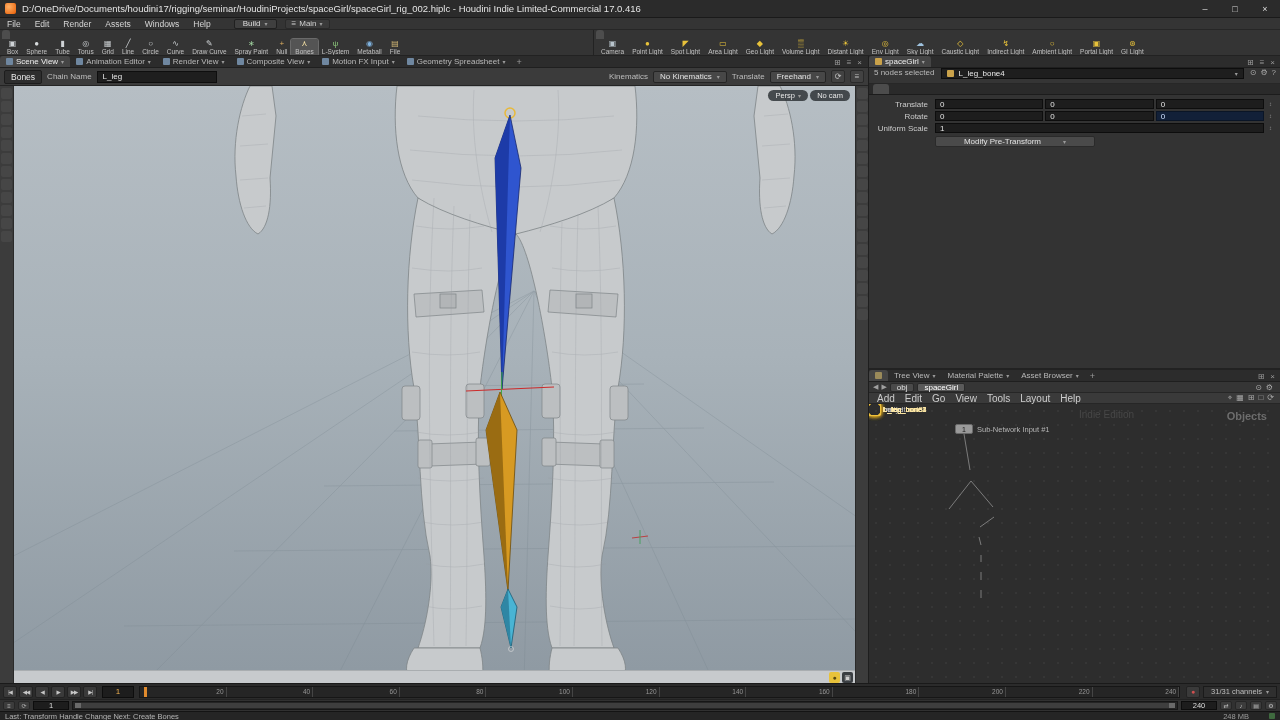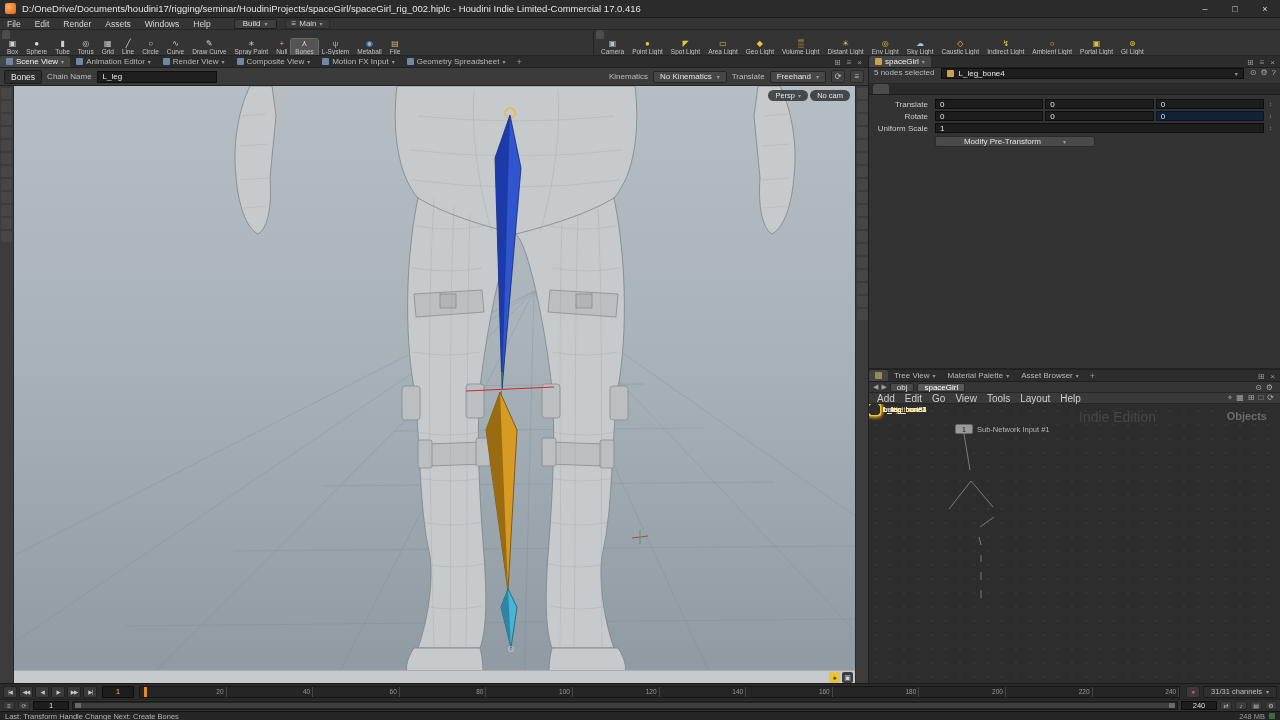--- a/index.html
+++ b/index.html
@@ -130,21 +130,21 @@
   .path-chip{background:#4a4a4a;border:1px solid #2a2a2a;border-radius:2px;color:#e0e0e0;
     font-size:8px;padding:0 6px;height:9px;display:flex;align-items:center}
   .path-chip.current{background:#5a5a5a;color:#fff}
   #net-menubar{height:11px;background:#3a3a3a;border-bottom:1px solid #262626;display:flex;
     align-items:center;padding:0 3px}
   .net-menu{padding:16px 5px;color:#cdcdcd;font-size:10px}
   .net-menu-icons{margin-left:auto;display:flex;gap:4px;color:#a8a8a8;font-size:8px;padding-right:4px}
   #net-canvas{position:absolute;left:0;top:34px;width:412px;height:281px;background:#2d2d2d;
     background-image:radial-gradient(#363636 1px,transparent 1px);background-size:14px 14px;overflow:hidden}
   .net-context{position:absolute;top:6px;right:14px;color:#6d6d6d;font-size:11px;font-weight:bold}
-  .net-watermark{position:absolute;top:5px;left:210px;color:#474747;font-size:14px}
+  .net-watermark{position:absolute;top:5px;left:210px;color:#474747;font-size:10px}
   #net-wires{position:absolute;left:0;top:0}
   .net-input-node{position:absolute;left:86px;top:20px;display:flex;align-items:center;gap:4px}
   .nin-box{width:18px;height:10px;background:#9a9a9a;color:#191919;font-size:7px;display:flex;
     align-items:center;justify-content:center;border-radius:2px;border:1px solid #6a6a6a}
   .nin-label{color:#b4b4b4;font-size:7.5px}
   .net-node{position:absolute;display:flex;align-items:center;gap:3px}
   .nn-icon{width:11px;height:11px;border-radius:2px;display:inline-flex;align-items:center;
     justify-content:center;font-size:7px;color:#fff;flex:none}
   .net-node.selected .nn-icon{box-shadow:0 0 0 1px #f0c23e,0 0 5px #e8b020}
   .nn-label{color:#c2c2c2;font-size:7.5px;white-space:nowrap}
@@ -176,21 +176,21 @@
   #range-slider{flex:1;height:9px;background:#252525;border:1px solid #161616;position:relative}
   #range-slider .track{position:absolute;left:2px;right:2px;top:1px;bottom:1px;background:#3e3e3e}
   #range-slider .handle{position:absolute;top:1px;bottom:1px;width:6px;background:#6a6a6a}
   #range-slider .handle.left{left:2px}
   #range-slider .handle.right{right:2px}
 
   
   #statusbar{position:absolute;left:0;top:711px;width:1280px;height:9px;background:#252525;
     border-top:1px solid #141414;display:flex;align-items:center;padding:0 5px}
   #statusbar .msg{color:#b4b4b4;font-size:7.5px}
-  #statusbar .mem{margin-left:auto;color:#9c9c9c;font-size:7.5px;display:flex;align-items:center;gap:4px}
+  #statusbar .mem{margin-left:auto;color:#9c9c9c;font-size:7.5px;display:flex;align-items:center;gap:20px}
   .led{width:6px;height:6px;background:#3f6a3f;border-radius:1px}
 </style>
 </head>
 <body>
 
 <div class="app">
 
   <div id="titlebar">
     <span class="app-icon"></span>
     <span class="title">D:/OneDrive/Documents/houdini17/rigging/seminar/HoudiniProjects/spaceGirl/spaceGirl_rig_002.hiplc - Houdini Indie Limited-Commercial 17.0.416</span>

